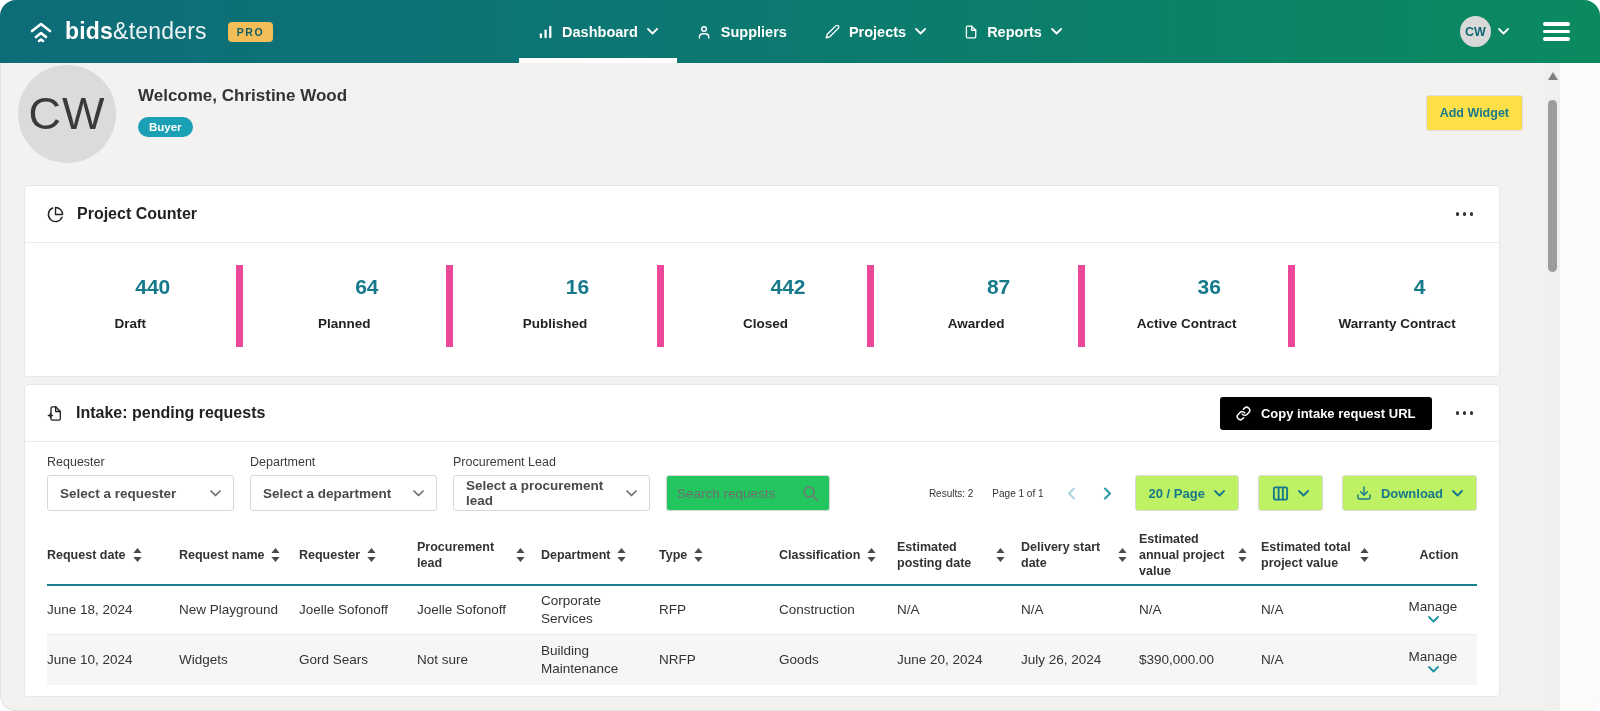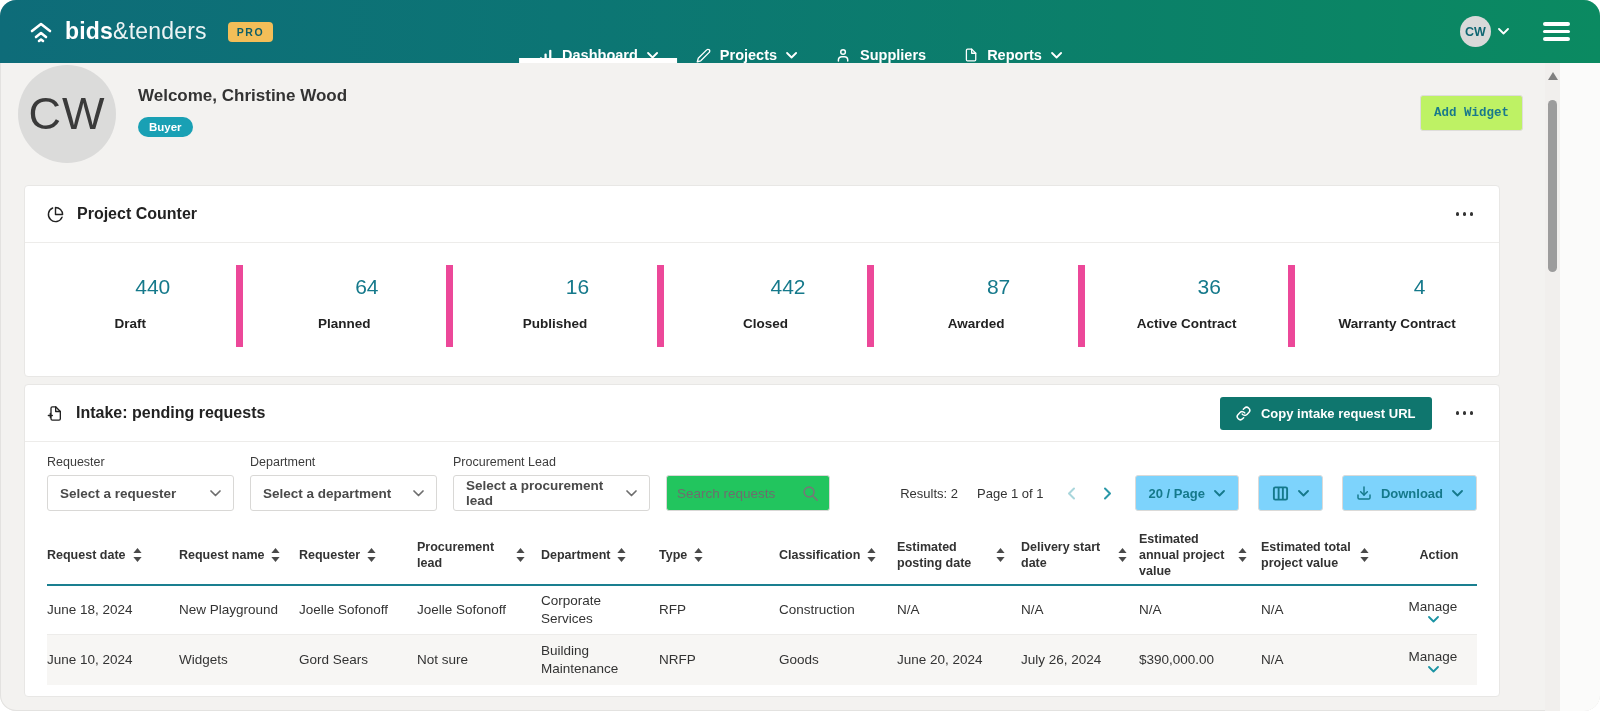--- a/index.html
+++ b/index.html
@@ -9,82 +9,82 @@
 
   
   .topnav { position: relative; height: 63px; display: flex; align-items: center; padding: 0 28px;
             background: linear-gradient(90deg, #0E6C79 0%, #0C7574 35%, #0B8069 70%, #0B8A61 100%); }
   .brand { display: flex; align-items: center; gap: 11px; color: #fff; cursor: pointer; }
   .brand-text { font-size: 23px; letter-spacing: .2px; white-space: nowrap; }
   .brand-bold { font-weight: 700; }
   .brand-light { font-weight: 400; opacity: .92; }
   .pro-badge { background: #F3BE58; color: #0E5E68; font-weight: 700; font-size: 10.5px;
                padding: 4px 9px; border-radius: 4px; letter-spacing: 1.6px; margin-left: 10px; }
-  .nav-center { position: absolute; left: 50%; transform: translateX(-50%); display: flex; height: 100%; align-items: flex-end; }
+  .nav-center { position: absolute; left: 50%; transform: translateX(-50%); display: flex; height: 100%; }
   .nav-item { position: relative; display: flex; align-items: center; gap: 9px; color: #fff;
               font-size: 14.5px; font-weight: 600; padding: 0 19px; cursor: pointer; white-space: nowrap; }
   .active-indicator { position: absolute; left: 0; right: 0; bottom: 0; height: 5px; background: #fff; }
   .nav-right { margin-left: auto; display: flex; align-items: center; gap: 14px; }
   .user-chip { display: flex; align-items: center; gap: 7px; cursor: pointer; }
   .avatar-sm { width: 31px; height: 31px; border-radius: 50%; background: #D9D9D9; color: #0F6672;
                font-weight: 700; font-size: 12.5px; display: flex; align-items: center; justify-content: center; }
   .burger { display: flex; flex-direction: column; gap: 4px; margin-left: 18px; cursor: pointer; padding: 4px 2px; }
   .burger span { display: block; width: 27px; height: 3.5px; background: #fff; border-radius: 2px; }
 
   
   .welcome { position: relative; height: 106px; padding-left: 18px; display: flex; align-items: flex-start; }
   .avatar-lg { width: 98px; height: 98px; margin-top: 2px; border-radius: 50%; background: #DBDBDA;
                color: #3A3A3A; font-size: 45px; font-weight: 400; letter-spacing: 1px;
                display: flex; align-items: center; justify-content: center; }
   .welcome-info { margin: 23px 0 0 22px; }
   .welcome-title { font-size: 17px; font-weight: 700; color: #333; }
   .role-badge { display: inline-block; margin-top: 11px; background: #19A0B4; color: #fff;
                 font-size: 11.5px; font-weight: 700; padding: 4px 11px; border-radius: 10px; }
-  .add-widget { position: absolute; top: 32px; right: 77px; background: #bef264; border: 1px solid #DEDDDB;
+  .add-widget { position: absolute; top: 32px; right: 77px; background: #fde047; border: 1px solid #DEDDDB;
                 border-radius: 3px; padding: 10px 13px; font-size: 12.5px; font-weight: 700; color: #19798B;
-                cursor: pointer; font-family: Liberation Mono, monospace; }
+                cursor: pointer; font-family: Liberation Sans, sans-serif; }
 
   
   .card { background: #fff; border: 1px solid #E8E7E5; border-radius: 4px; margin-left: 24px; width: 1476px; }
   .card-counter { margin-top: 16px; height: 192px; }
   .card-intake { margin-top: 7px; height: 313px; }
   .card-head { display: flex; align-items: center; padding: 0 22px; height: 57px; border-bottom: 1px solid #EDECEA; }
   .card-title { display: flex; align-items: center; gap: 13px; font-size: 16px; font-weight: 700; color: #222; }
   .head-right { margin-left: auto; display: flex; align-items: center; gap: 20px; }
   .dots { display: flex; gap: 3.5px; padding: 6px 4px; cursor: pointer; }
   .dots i { width: 3.5px; height: 3.5px; border-radius: 50%; background: #333; }
 
   
   .counters { display: grid; grid-template-columns: repeat(7, 1fr); margin-top: 22px; }
   .counter { text-align: center; padding: 10px 0 16px; }
   .counter + .counter { border-left: 7px solid #ec4899; }
-  .counter .num { font-size: 21px; font-weight: 400; color: #15798B; margin-left: 45px; }
+  .counter .num { font-size: 21px; font-weight: 700; color: #15798B; margin-left: 45px; }
   .counter .lbl { font-size: 13.5px; font-weight: 600; color: #222; margin-top: 17px; }
 
   
-  .copy-url-btn { display: flex; align-items: center; gap: 10px; background: #0f766e; color: #fff;
+  .copy-url-btn { display: flex; align-items: center; gap: 10px; background: #000000; color: #fff;
                   border: none; border-radius: 3px; height: 33px; padding: 0 16px; font-size: 13px;
                   font-weight: 700; cursor: pointer; font-family: inherit; }
 
   
   .filters { display: flex; align-items: flex-end; padding: 13px 22px 15px; gap: 16px; }
   .filter-label { font-size: 12.5px; color: #3C3C3C; margin-bottom: 6px; }
   .select { height: 36px; border: 1px solid #D9D8D6; border-radius: 3px; background: #fff; display: flex;
             align-items: center; justify-content: space-between; padding: 0 12px; font-size: 13.5px;
             font-weight: 600; color: #4A4A4A; cursor: pointer; }
   .w-requester { width: 187px; } .w-department { width: 187px; } .w-lead { width: 197px; }
   .searchbox { height: 36px; width: 164px; border: 1px solid #D9D8D6; border-radius: 3px; background: #22c55e;
                display: flex; align-items: center; padding: 0 10px; gap: 6px; }
   .searchbox input { border: none; outline: none; flex: 1; min-width: 0; font-size: 13.5px; color: #333;
                      font-family: inherit; background: transparent; }
   .searchbox input::placeholder { color: #6E6E6E; }
   .list-tools { margin-left: auto; display: flex; align-items: center; gap: 19px; height: 36px; }
-  .meta-text { font-size: 13px; color: #333; white-space: nowrap; }
+  .meta-text { font-size: 10px; color: #333; white-space: nowrap; }
   .page-chev { display: flex; align-items: center; padding: 4px; cursor: pointer; }
-  .tool-btn { display: flex; align-items: center; gap: 9px; height: 36px; background: #7dd3fc;
+  .tool-btn { display: flex; align-items: center; gap: 9px; height: 36px; background: #bef264;
               border: 1px solid #DBDAD8; border-radius: 3px; padding: 0 13px; font-size: 13px;
               font-weight: 700; color: #15798B; cursor: pointer; font-family: inherit; white-space: nowrap; }
 
   
   .tablewrap { padding: 0 22px; }
   .tgrid { display: grid;
            grid-template-columns: 132px 120px 118px 124px 118px 120px 118px 124px 118px 122px 140px 1fr; }
   .thead { align-items: center; min-height: 60px; border-bottom: 2px solid #1A7F90; }
   .th { display: flex; align-items: center; gap: 7px; font-size: 12.5px; font-weight: 700; color: #333;
         line-height: 1.3; padding-right: 12px; cursor: pointer; }
@@ -137,39 +137,39 @@
         <span>Dashboard</span>
         <span class="icon">
           <svg width="11" height="7" viewBox="0 0 11 7" fill="none" stroke="#fff" stroke-width="1.8" stroke-linecap="round" stroke-linejoin="round">
               <polyline points="1,1 5.5,5.5 10,1"></polyline>
             </svg>
         </span>
         <span class="active-indicator"></span>
       </div>
       <div class="nav-item">
         <span class="icon">
-          <svg width="15" height="15" viewBox="0 0 24 24" fill="none" stroke="#fff" stroke-width="2.2" stroke-linecap="round" stroke-linejoin="round">
-            <path d="M17 3a2.83 2.83 0 1 1 4 4L7.5 20.5 2 22l1.5-5.5z"></path>
-          </svg>
-        </span>
-        <span>Projects</span>
-        <span class="icon">
-          <svg width="11" height="7" viewBox="0 0 11 7" fill="none" stroke="#fff" stroke-width="1.8" stroke-linecap="round" stroke-linejoin="round">
-              <polyline points="1,1 5.5,5.5 10,1"></polyline>
-            </svg>
-        </span>
-      </div>
-      <div class="nav-item">
-        <span class="icon">
           <svg width="16" height="16" viewBox="0 0 24 24" fill="none" stroke="#fff" stroke-width="2.2" stroke-linecap="round" stroke-linejoin="round">
             <circle cx="12" cy="7.5" r="3.5"></circle>
               <path d="M5 21v-1.5a5 5 0 0 1 5-5h4a5 5 0 0 1 5 5V21"></path>
           </svg>
         </span>
         <span>Suppliers</span>
+      </div>
+      <div class="nav-item">
+        <span class="icon">
+          <svg width="15" height="15" viewBox="0 0 24 24" fill="none" stroke="#fff" stroke-width="2.2" stroke-linecap="round" stroke-linejoin="round">
+            <path d="M17 3a2.83 2.83 0 1 1 4 4L7.5 20.5 2 22l1.5-5.5z"></path>
+          </svg>
+        </span>
+        <span>Projects</span>
+        <span class="icon">
+          <svg width="11" height="7" viewBox="0 0 11 7" fill="none" stroke="#fff" stroke-width="1.8" stroke-linecap="round" stroke-linejoin="round">
+              <polyline points="1,1 5.5,5.5 10,1"></polyline>
+            </svg>
+        </span>
       </div>
       <div class="nav-item">
         <span class="icon">
           <svg width="14" height="16" viewBox="0 0 24 24" fill="none" stroke="#fff" stroke-width="2.2" stroke-linecap="round" stroke-linejoin="round">
             <path d="M13 2H6a2 2 0 0 0-2 2v16a2 2 0 0 0 2 2h12a2 2 0 0 0 2-2V9z"></path>
               <polyline points="13,2 13,9 20,9"></polyline>
           </svg>
         </span>
         <span>Reports</span>
         <span class="icon">

